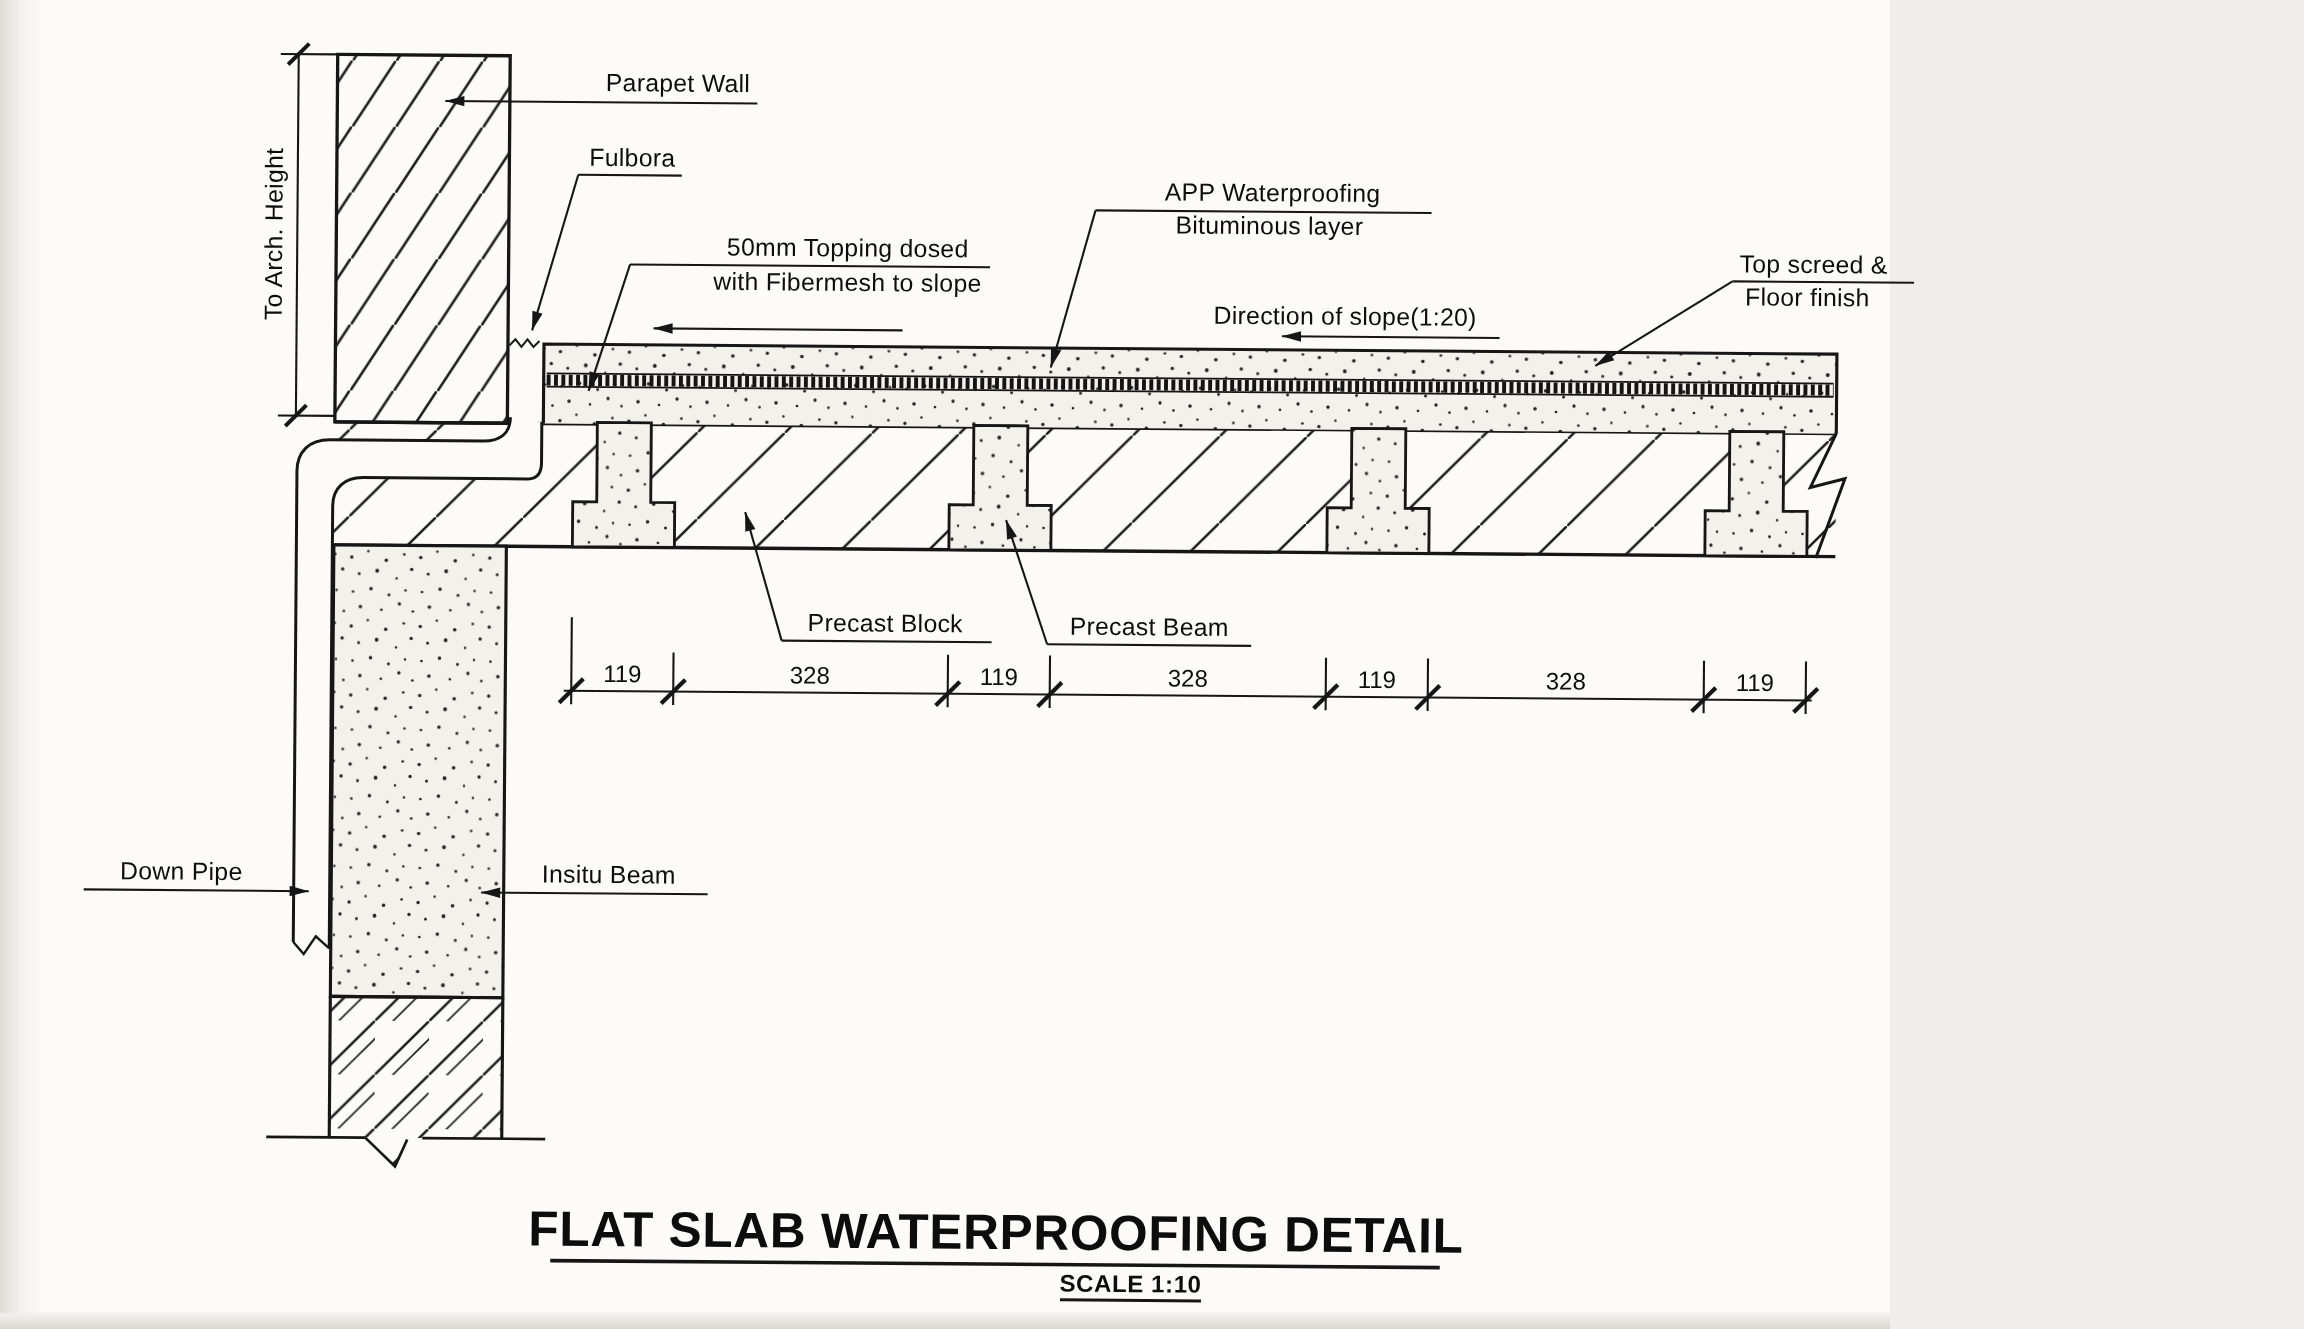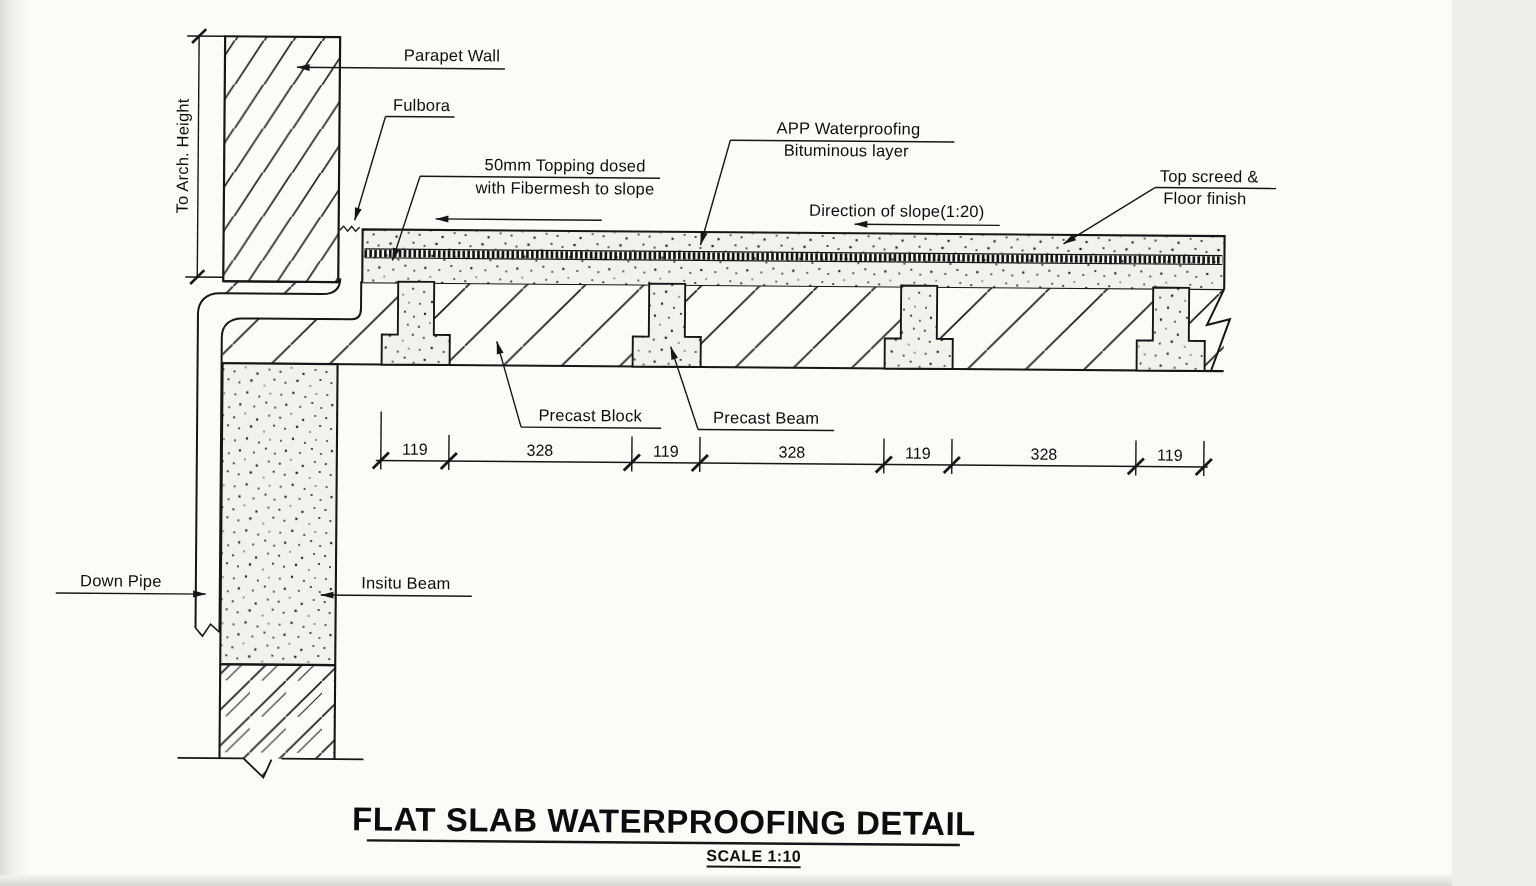--- a/index.html
+++ b/index.html
@@ -2,21 +2,21 @@
 <html><head>
 <meta charset="utf-8">
 <style>
   html,body{margin:0;padding:0;}
   body{
     width:1536px;height:886px;overflow:hidden;
     background:#efeeea;
     font-family:"Liberation Sans", sans-serif;
   }
   .sheet{
-    position:absolute;left:0;top:0;width:1452px;height:886px;
+    position:absolute;left:0;top:0;width:1260px;height:886px;
     background:
       linear-gradient(90deg,#dddcd7 0px,#f2f1ed 14px,#fcfbf8 30px),
       #fcfbf8;
   }
   .sheet:after{
     content:"";position:absolute;left:0;right:0;bottom:0;height:12px;
     background:linear-gradient(0deg,#d8d7d2,#f1f0ec 80%,rgba(0,0,0,0));
     pointer-events:none;
   }
   svg{position:absolute;left:0;top:0;}

